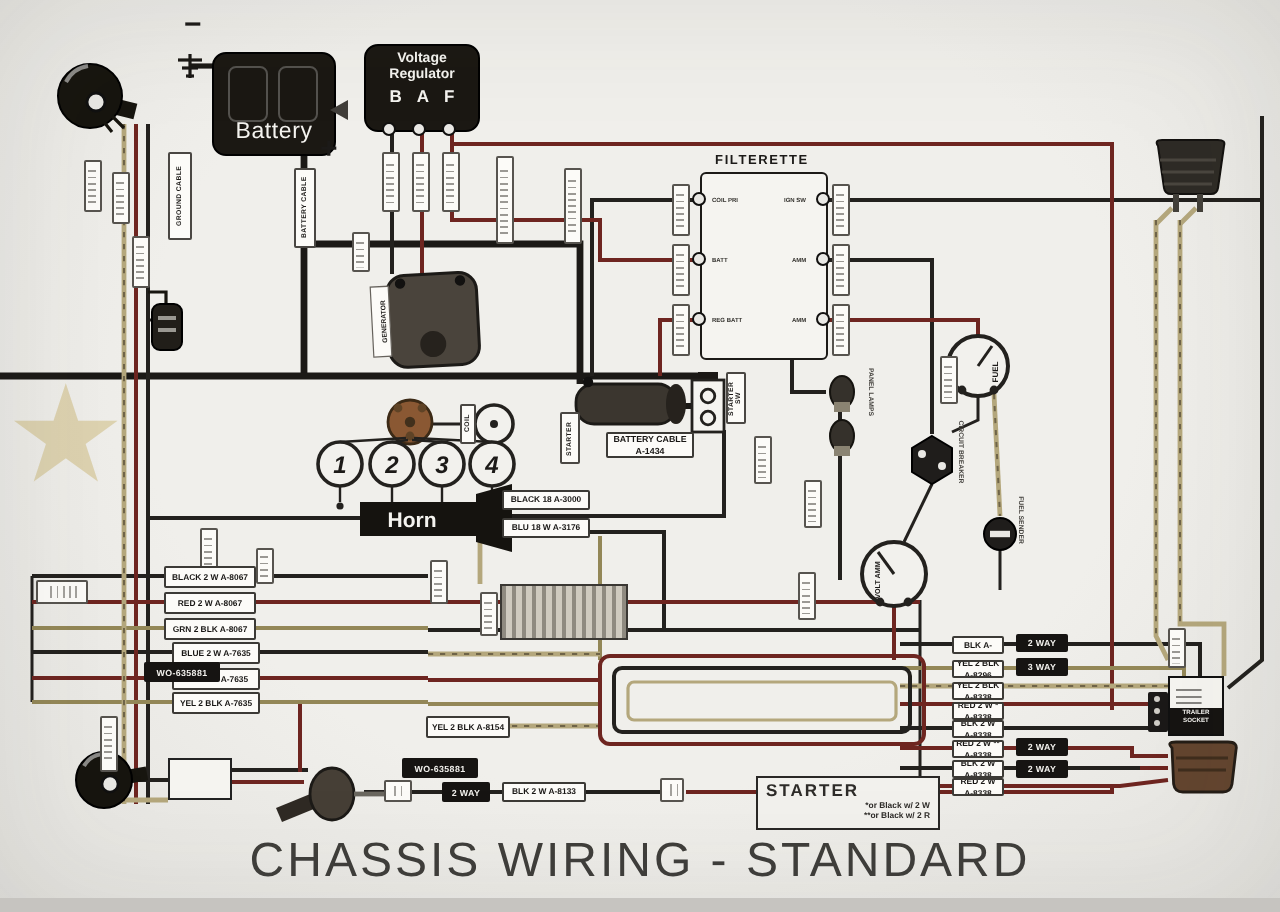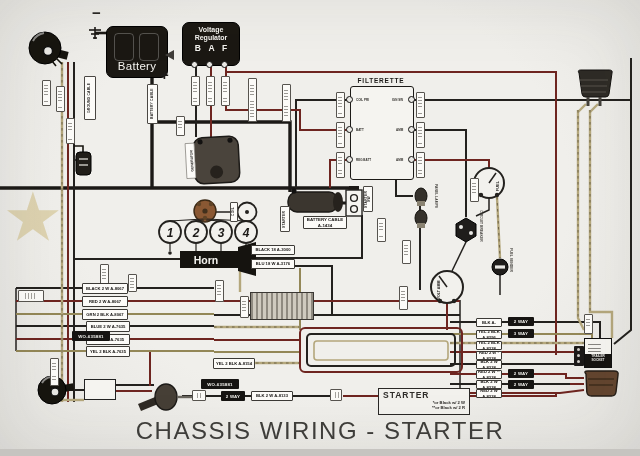--- a/index.html
+++ b/index.html
@@ -383,21 +383,21 @@
   <div class="vtext" style="left:230px;top:202px;width:8px;height:20px">COIL</div>
 
   <div class="wlabel" style="left:303px;top:216px;width:44px;height:13px;font-size:4.4px">BATTERY CABLE A-1434</div>
 
   <div class="abs" id="variants">
     <div class="vt">STARTER</div>
     <div class="vn">*or Black w/ 2 W</div>
     <div class="vn">**or Black w/ 2 R</div>
   </div>
 
-  <div class="abs" id="title">CHASSIS WIRING - STARTER</div>
+  <div class="abs" id="title">CHASSIS WIRING - STANDARD</div>
 
   <div class="abs" id="photo-edge"></div>
 <div class="wlabel" style="left: 82px; top: 283px; width: 46px; height: 11px;">BLACK 2 W A-8067</div>
     <div class="wlabel" style="left: 82px; top: 296px; width: 46px; height: 11px;">RED 2 W A-8067</div>
     <div class="wlabel" style="left: 82px; top: 309px; width: 46px; height: 11px;">GRN 2 BLK A-8067</div>
     <div class="wlabel" style="left: 86px; top: 321px; width: 44px; height: 11px;">BLUE 2 W A-7635</div>
     <div class="wlabel" style="left: 86px; top: 334px; width: 44px; height: 11px;">RED 2 W A-7635</div>
     <div class="wlabel" style="left: 86px; top: 346px; width: 44px; height: 11px;">YEL 2 BLK A-7635</div>
     <div class="wlabel" style="left: 213px; top: 358px; width: 42px; height: 11px;">YEL 2 BLK A-8154</div>
     <div class="wlabel" style="left: 251px; top: 391px; width: 42px; height: 10px;">BLK 2 W A-8133</div>

